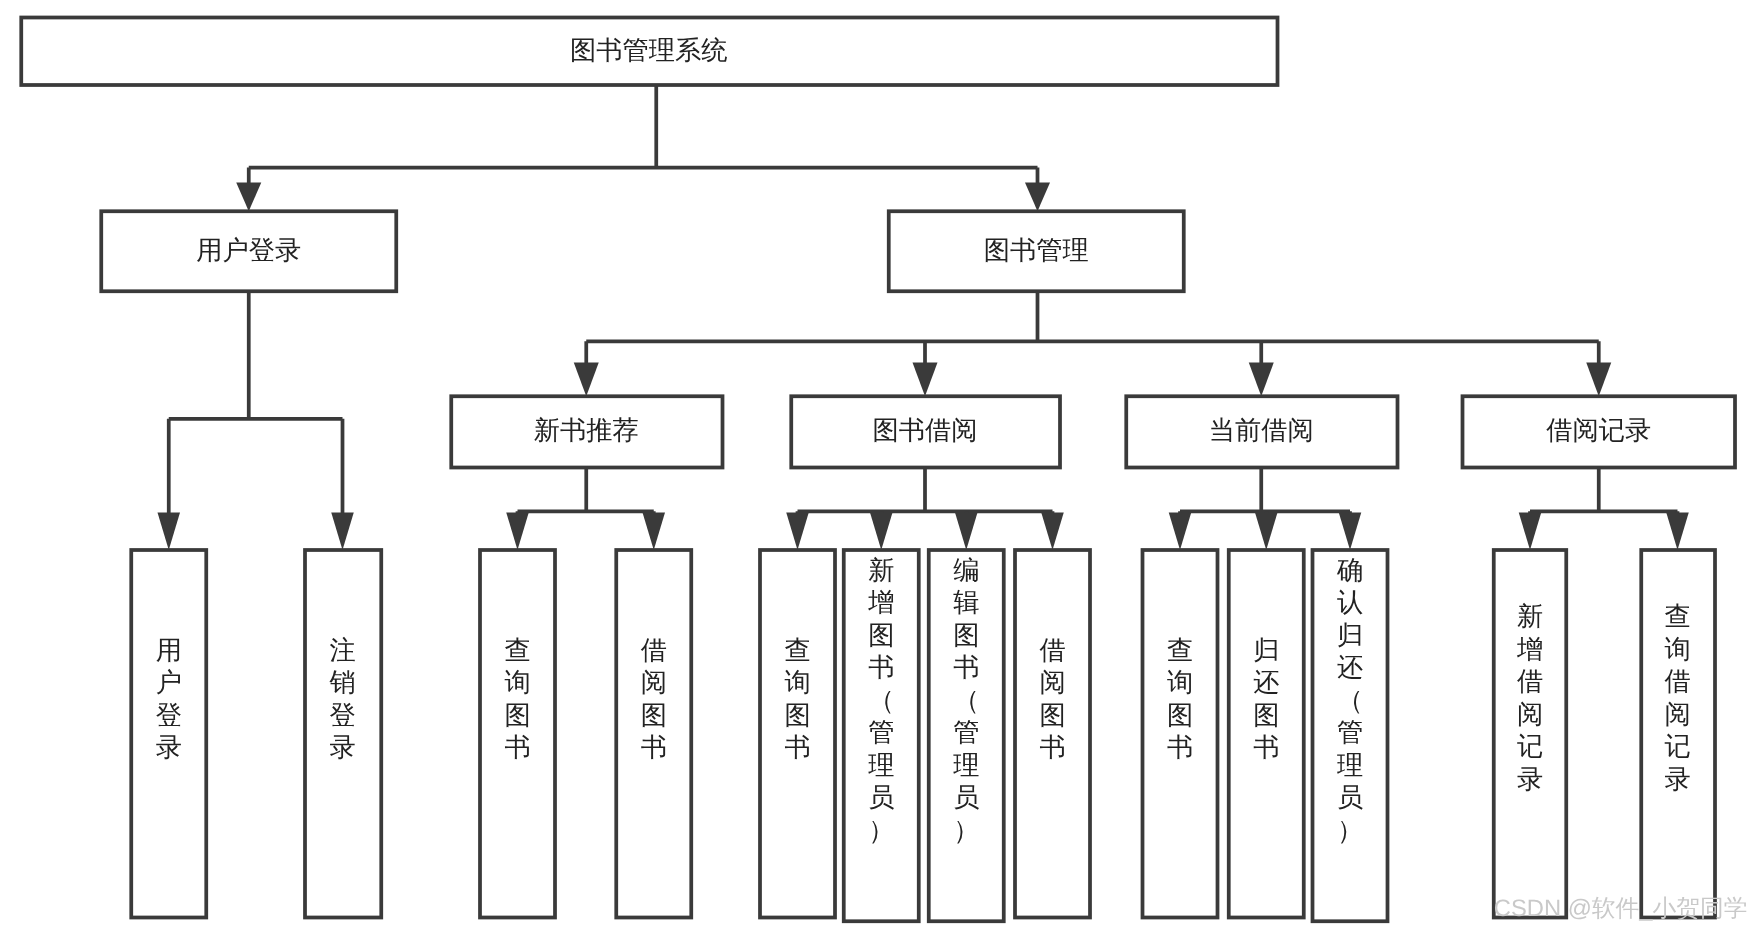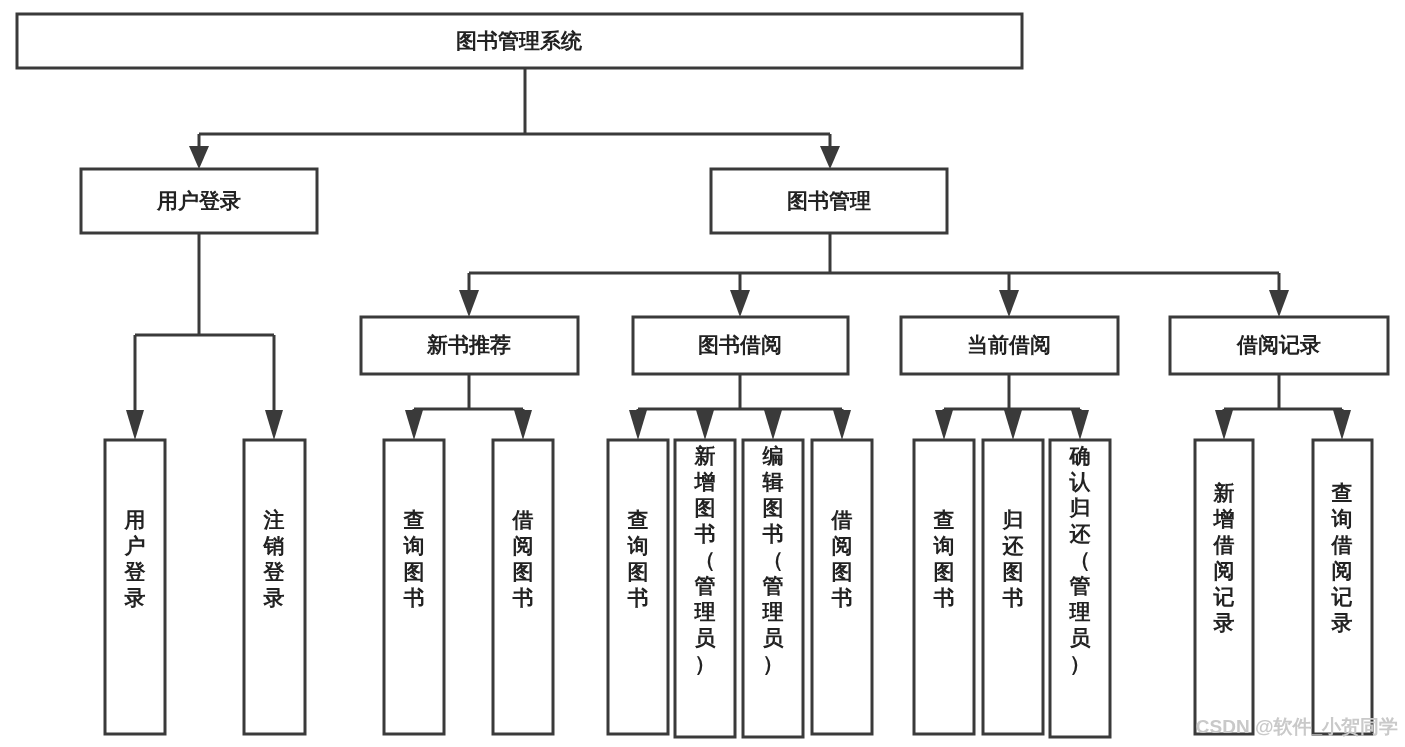--- a/index.html
+++ b/index.html
@@ -13,21 +13,20 @@
     font-family: "Liberation Sans", "DejaVu Sans", sans-serif;
     overflow: hidden;
     position: relative;
   }
   #diagram-root {
     position: absolute;
     left: 0;
     top: 0;
     width: 1405px;
     height: 747px;
-    font-weight: bold;
   }
   svg.flowchart {
     display: block;
     width: 1405px;
     height: 747px;
   }
   .node-box {
     fill: #ffffff;
     stroke: #3a3a3a;
     stroke-width: 3;

